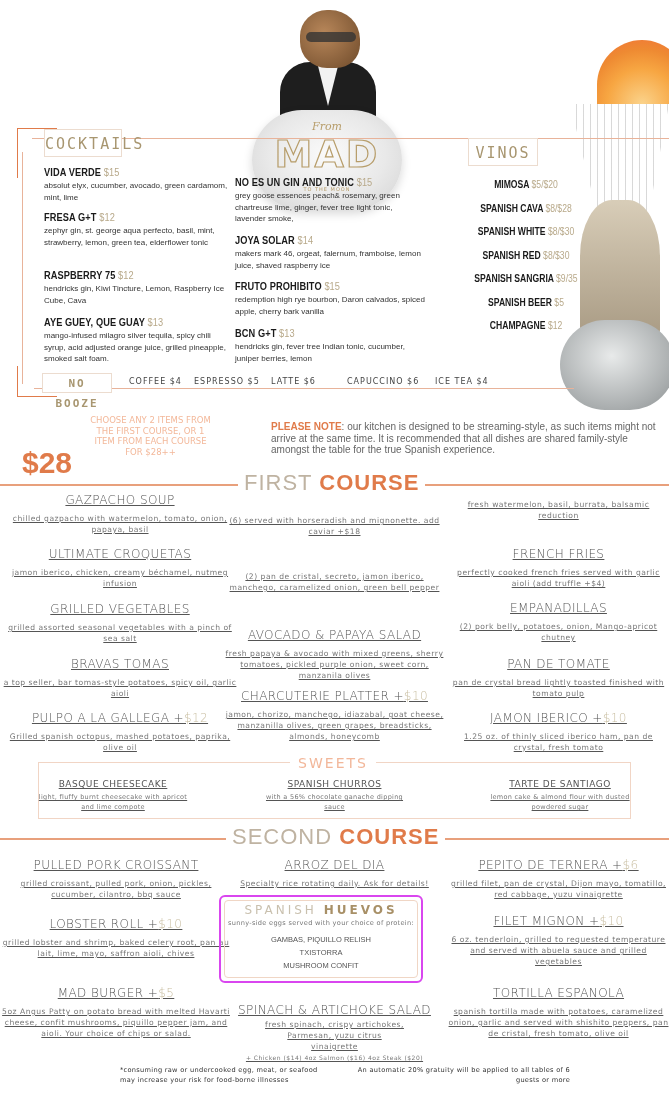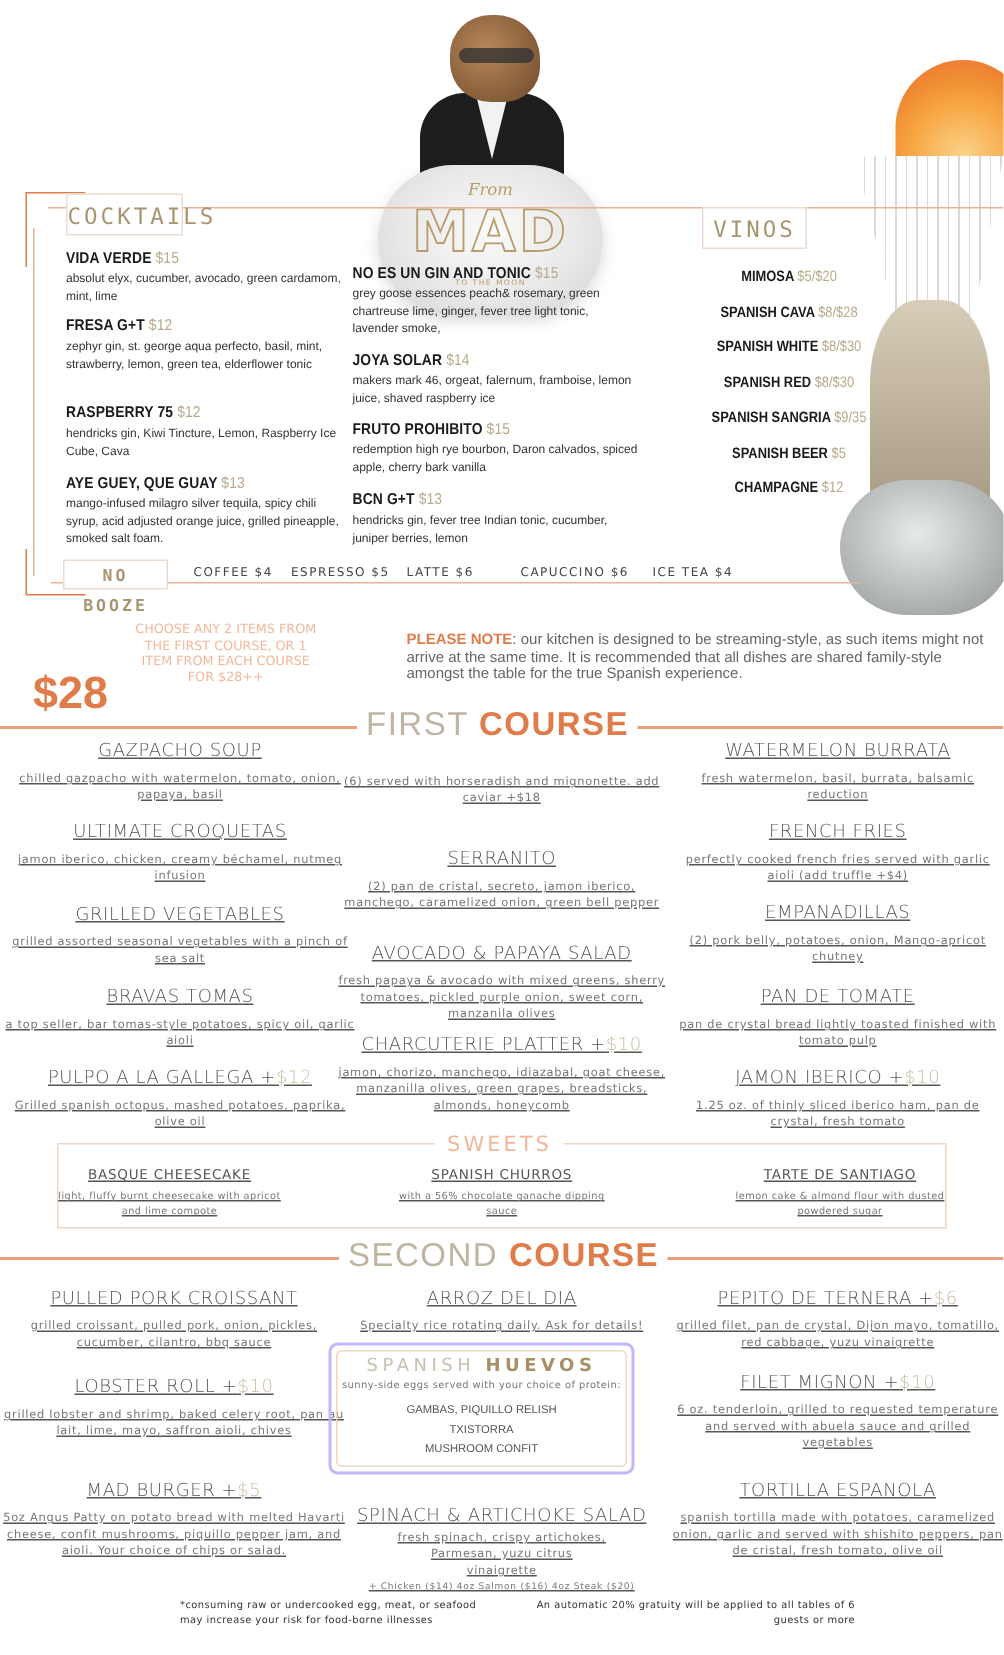--- a/index.html
+++ b/index.html
@@ -75,21 +75,21 @@
 
   
   .sweets-frame { left: 38px; top: 762px; width: 593px; height: 57px; border: 1px solid #f1d5c5; border-top: none; }
   .sweets-topline-l { left: 38px; top: 762px; width: 252px; height: 1px; background: #f1d5c5; }
   .sweets-topline-r { left: 376px; top: 762px; width: 255px; height: 1px; background: #f1d5c5; }
   .sweets-title { left: 290px; top: 755px; width: 86px; text-align: center; font-size: 14px; letter-spacing: 2px; color: #f2b79a; }
   .sw-name { font-size: 9px; color: #555; letter-spacing: .5px; }
   .sw-desc { font-size: 6.5px; line-height: 10px; color: #777; letter-spacing: .3px; margin-top: 3px; }
 
   
-  .huevos { left: 219px; top: 895px; width: 204px; height: 88px; border: 2px solid #c4b5fd; border-radius: 6px; text-align: center; }
+  .huevos { left: 219px; top: 895px; width: 204px; height: 88px; border: 2px solid #d946ef; border-radius: 6px; text-align: center; }
   .huevos-inner { position: absolute; left: 3px; top: 3px; right: 3px; bottom: 3px; border: 1px solid #f0d6c5; border-radius: 4px; }
   .huevos-title { margin-top: 6px; font-size: 12px; letter-spacing: 3px; color: #c9c0ae; }
   .huevos-title b { color: #a89067; }
   .huevos-sub { font-size: 6.6px; color: #777; margin-top: 2px; letter-spacing: .3px; }
   .huevos-opt { font-family: "Liberation Sans", sans-serif; font-size: 7.5px; color: #555; line-height: 13px; }
 
   .footer-l { left: 120px; top: 1066px; width: 200px; font-size: 6.6px; line-height: 9.5px; color: #333; letter-spacing: .3px; }
   .footer-r { left: 350px; top: 1066px; width: 220px; font-size: 6.6px; line-height: 9.5px; color: #333; text-align: right; letter-spacing: .3px; }
 </style>
 </head>
@@ -198,34 +198,32 @@
   </div>
 <div class="abs dish col1" style="top:711px">
     <div class="dish-name"><span>PULPO A LA GALLEGA +</span><span class="p">$12</span></div>
     <div class="dish-desc">Grilled spanish octopus, mashed potatoes, paprika, olive oil</div>
   </div>
 
 <div class="abs dish col2" style="top:509px">
     <div class="dish-desc">(6) served with horseradish and mignonette. add caviar +$18</div>
   </div>
 <div class="abs dish col2" style="top:565px">
-    <div class="dish-name"><span>SERRANITO</span><span class="p"></span></div>
     <div class="dish-desc">(2) pan de cristal, secreto, jamon iberico, manchego, caramelized onion, green bell pepper</div>
   </div>
 <div class="abs dish col2" style="top:628px">
     <div class="dish-name"><span>AVOCADO &amp; PAPAYA SALAD</span><span class="p"></span></div>
     <div class="dish-desc">fresh papaya &amp; avocado with mixed greens, sherry tomatoes, pickled purple onion, sweet corn, manzanila olives</div>
   </div>
 <div class="abs dish col2" style="top:689px">
     <div class="dish-name"><span>CHARCUTERIE PLATTER +</span><span class="p">$10</span></div>
     <div class="dish-desc">jamon, chorizo, manchego, idiazabal, goat cheese, manzanilla olives, green grapes, breadsticks, almonds, honeycomb</div>
   </div>
 
 <div class="abs dish col3" style="top:493px">
-    <div class="dish-name"><span>WATERMELON BURRATA</span><span class="p"></span></div>
     <div class="dish-desc">fresh watermelon, basil, burrata, balsamic reduction</div>
   </div>
 <div class="abs dish col3" style="top:547px">
     <div class="dish-name"><span>FRENCH FRIES</span><span class="p"></span></div>
     <div class="dish-desc">perfectly cooked french fries served with garlic aioli (add truffle +$4)</div>
   </div>
 <div class="abs dish col3" style="top:601px">
     <div class="dish-name"><span>EMPANADILLAS</span><span class="p"></span></div>
     <div class="dish-desc">(2) pork belly, potatoes, onion, Mango-apricot chutney</div>
   </div>

